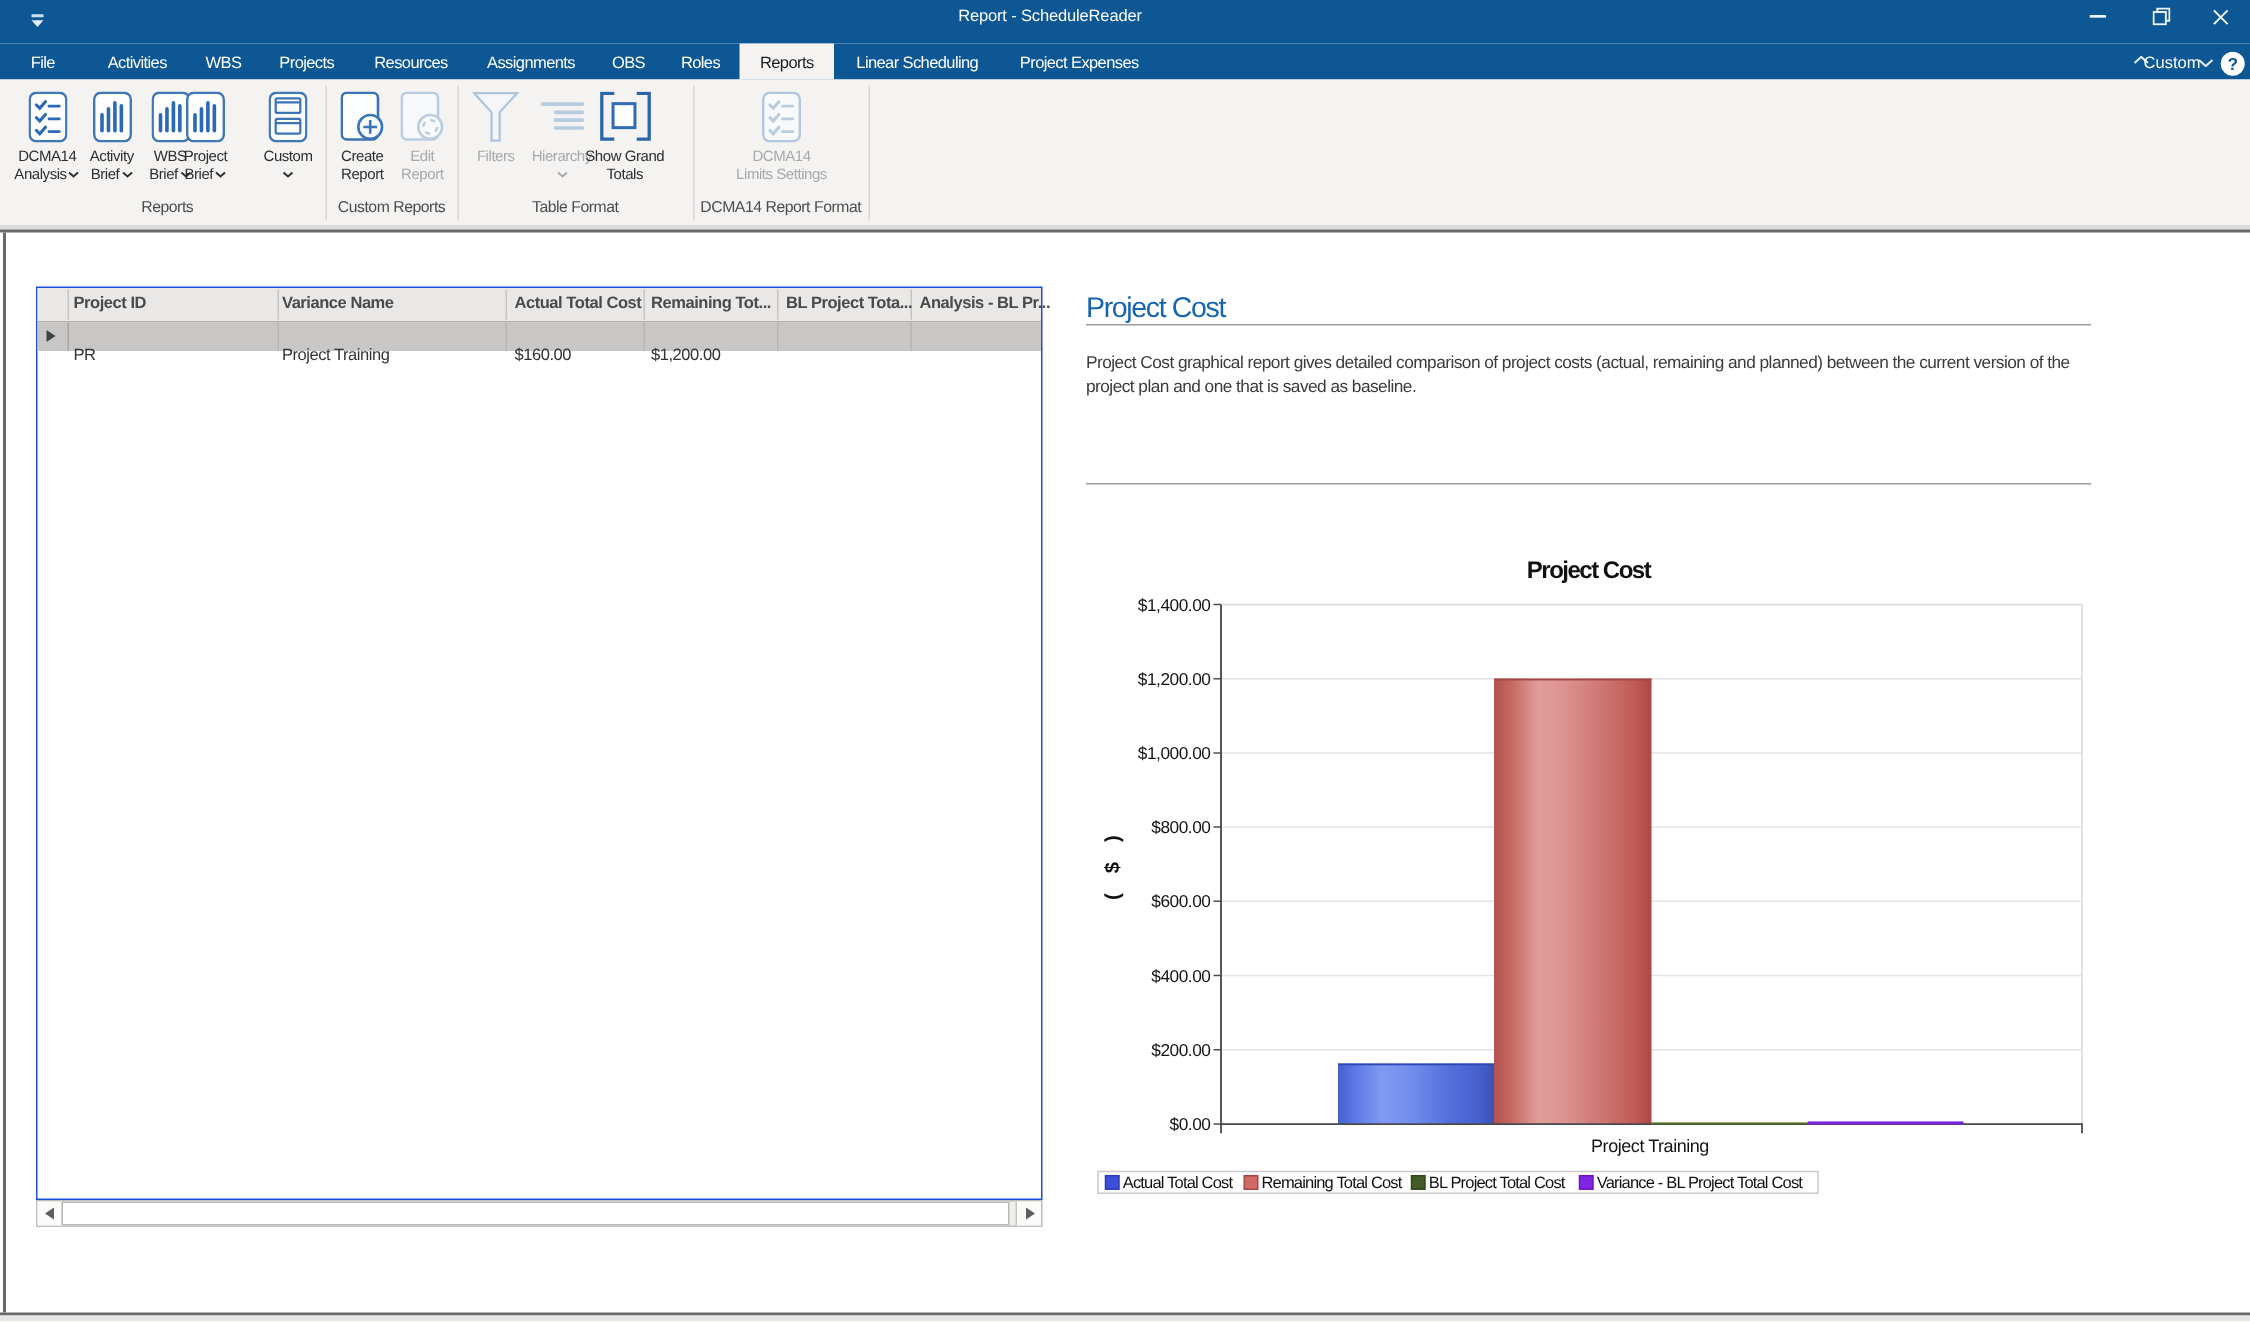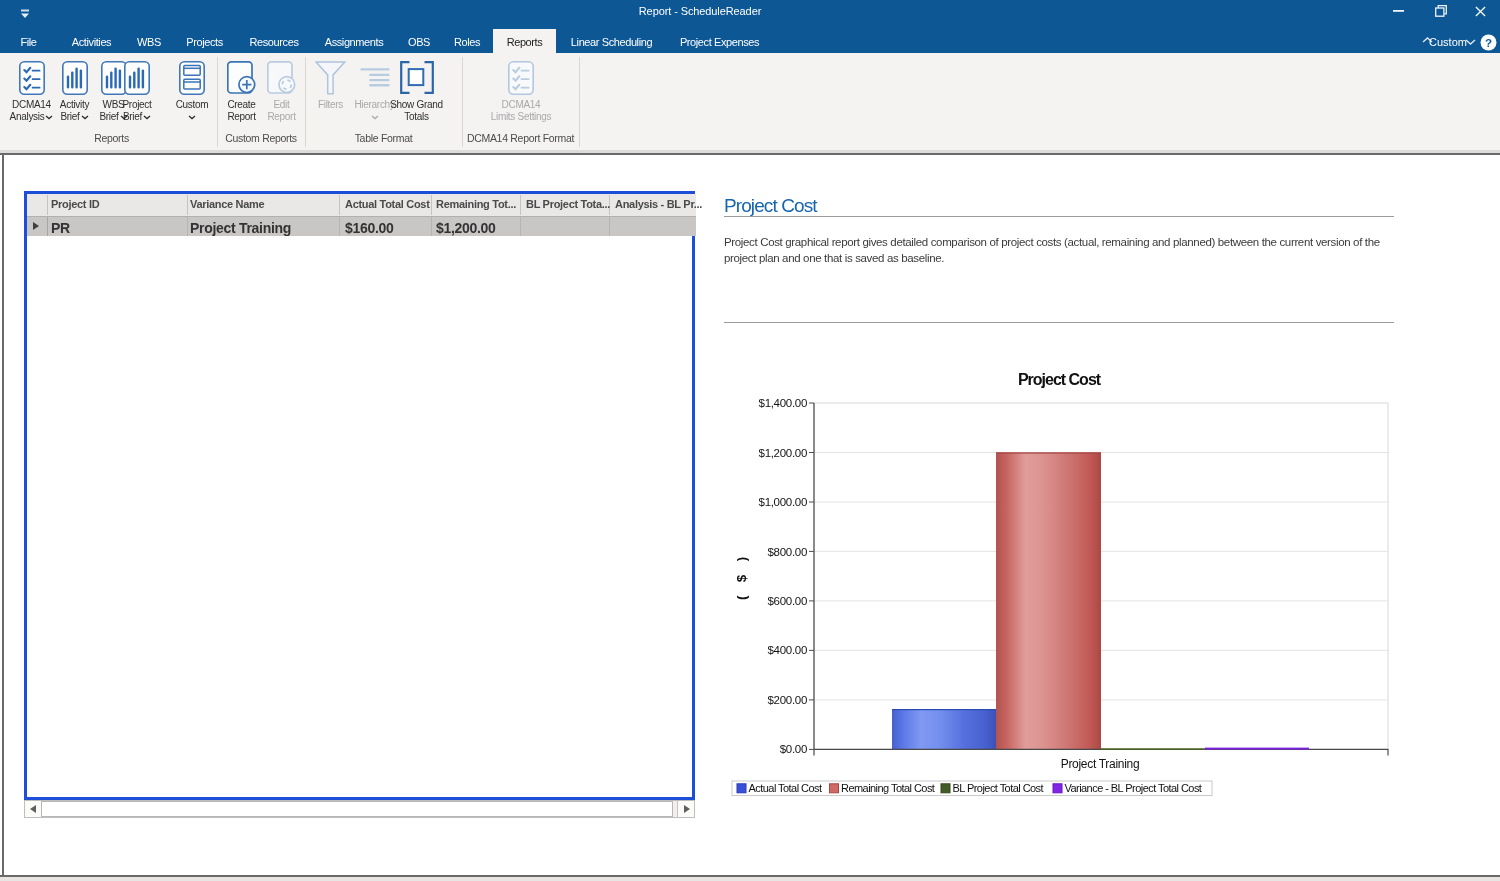--- a/index.html
+++ b/index.html
@@ -15,27 +15,27 @@
 .rbtn svg.ic{display:block;margin:1px auto 0}
 .rlbl{margin-top:4px;font-size:10px;line-height:12px;letter-spacing:-0.3px;color:#2f2f2f;white-space:nowrap}
 .dis .rlbl{color:#a9a9a9}
 .glbl{top:132px;font-size:10.5px;letter-spacing:-0.3px;color:#4c4c4c;transform:translateX(-50%);white-space:nowrap}
 #cline1{left:0;top:150px;width:1500px;height:3px;background:#dedcda}
 #cline2{left:0;top:153px;width:1500px;height:2px;background:#696969}
 #lborder{left:2px;top:155px;width:2px;height:720px;background:#696969}
 #bline{left:0;top:875px;width:1500px;height:2px;background:#696969}
 #bstrip{left:0;top:877px;width:1500px;height:4px;background:#e8e6e4}
 
-#tbl{left:24px;top:191px;width:671px;height:609px;border:3px solid #1d4ed8;background:#fff;box-sizing:border-box}
+#tbl{left:24px;top:191px;width:671px;height:609px;border:1px solid #1d4ed8;background:#fff;box-sizing:border-box}
 #thead{left:0;top:0;width:669px;height:22px;background:#e9e8e6;border-bottom:1px solid #b3b1af}
 .hsep{top:1px;height:20px;width:1px;background:#c6c4c2}
 .hcell{top:4px;font-size:11px;font-weight:700;letter-spacing:-0.3px;color:#4a4a4a;white-space:nowrap}
 #trow{left:0;top:23px;width:669px;height:19px;background:#c9c7c5}
 .rsep2{top:0;height:19px;width:1px;background:#b7b5b3}
-.rcell{top:3px;font-size:14px;font-weight:700;letter-spacing:-0.3px;color:#333;white-space:nowrap}
+.rcell{top:16px;font-size:11px;font-weight:400;letter-spacing:-0.3px;color:#333;white-space:nowrap}
 #marker{left:6px;top:5px;width:0;height:0;border-left:6px solid #404040;border-top:4.5px solid transparent;border-bottom:4.5px solid transparent}
 
 #sbar{left:24px;top:800px;width:671px;height:18px;background:#f1efee;border:1px solid #c0bebc;box-sizing:border-box}
 .sbtn{top:0;width:16px;height:16px;background:#fbfbfa}
 #sthumb{left:16px;top:0px;width:632px;height:16px;background:#fff;border:1px solid #b9b7b5;box-sizing:border-box}
 .tri{width:0;height:0;position:absolute}
 
 #rphead{left:724px;top:195px;font-size:19px;letter-spacing:-0.9px;color:#1565af;white-space:nowrap}
 #rphr1{left:724px;top:216px;width:670px;height:1px;background:#9b9b9b}
 #rptext{left:724px;top:235px;width:700px;font-size:11.5px;letter-spacing:-0.35px;line-height:15.5px;color:#3b3b3b}

